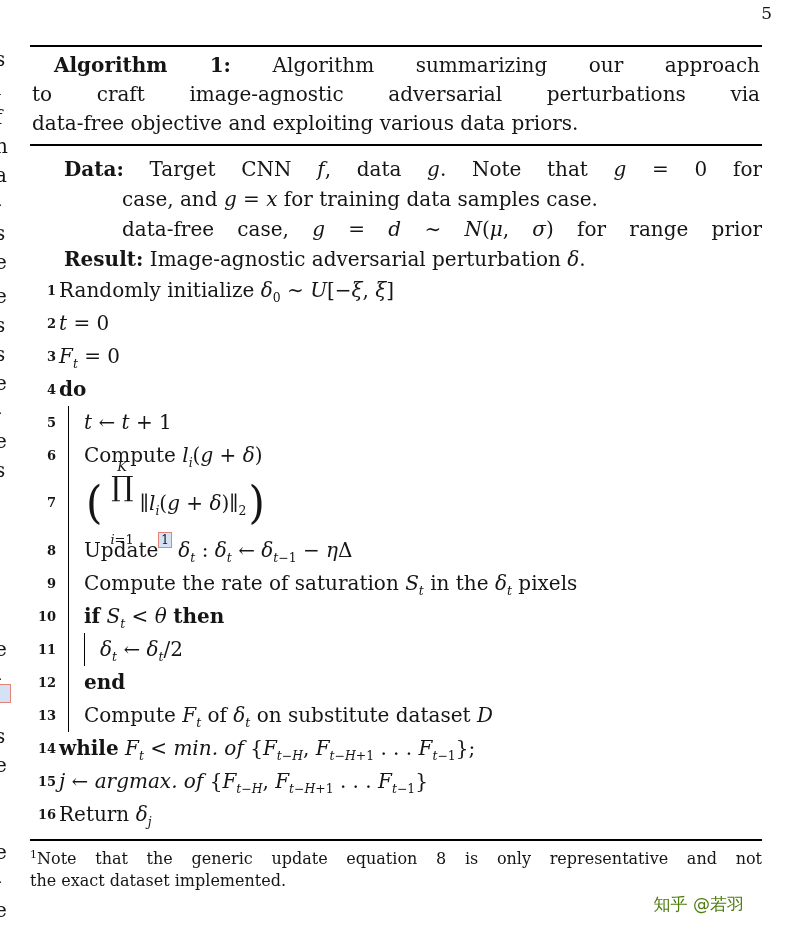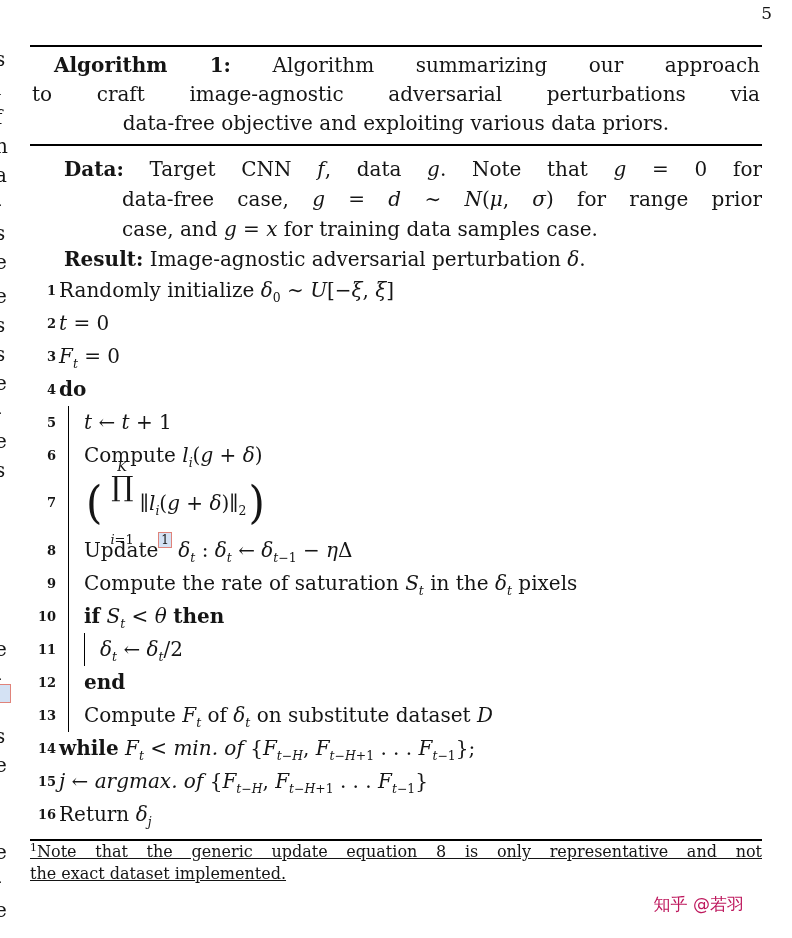--- a/index.html
+++ b/index.html
@@ -5,21 +5,21 @@
   html,body{margin:0;padding:0;background:#ffffff;}
   .page{position:relative;width:792px;height:938px;background:#ffffff;overflow:hidden;
         font-family:"DejaVu Serif","Liberation Serif",serif;color:#151515;}
   .page-number{position:absolute;top:3px;right:20px;font-size:17px;}
   .left-fragments span{position:absolute;left:-5px;width:15px;height:26px;overflow:hidden;font-size:20px;}
   .left-link-box{position:absolute;left:0;width:10px;height:17px;background:#d4e2f4;
         border:1px solid #e0837a;border-left:none;}
   .column{position:absolute;left:30px;top:45px;width:732px;}
   .rule{border:0;border-top:2px solid #000;margin:0;}
   .caption{padding:4px 2px 6px 2px;font-size:20px;line-height:29px;}
-  .cap-line{height:29px;overflow:hidden;text-align:center;}
+  .cap-line{height:29px;overflow:hidden;}
   .cap-first{text-indent:22px;}
   .jfull{text-align:justify;}
   .jfull::after{content:"";display:inline-block;width:100%;height:0;line-height:0;font-size:0;vertical-align:top;}
   .algo-body{padding:8px 0 8px 0;font-size:20px;}
   .kv-line{height:30px;line-height:30px;overflow:hidden;padding-left:92px;}
   .kv-first{text-indent:-58px;}
   .kv-single{padding-left:34px;text-indent:0;}
   .alg-line{display:flex;align-items:stretch;height:33px;line-height:33px;}
   .alg-line.tall{height:62px;}
   .ln{flex:none;width:26px;text-align:right;font-weight:bold;font-size:13px;line-height:33px;}
@@ -32,24 +32,24 @@
   sub{font-size:0.62em;line-height:0;}
   sup{font-size:0.62em;line-height:0;}
   .sum{font-size:24px;}
   .bigparen{font-size:42px;line-height:1;margin:0 2px;transform:scaleY(1.05);}
   .prod{display:inline-flex;flex-direction:column;align-items:center;margin:0 6px;line-height:1;}
   .prod-top{font-size:13px;font-style:italic;}
   .prod-sym{font-size:28px;line-height:1;}
   .prod-bot{font-size:13px;margin-top:32px;}
   .fnmark{font-size:12px;line-height:0;position:relative;top:-0.45em;background:#d4e2f4;
         border:1px solid #e0837a;padding:0 2px;}
-  .footnote{font-size:16px;line-height:22px;text-decoration:underline;}
+  .footnote{padding-top:7px;font-size:16px;line-height:22px;}
   .fn-line{height:22px;overflow:hidden;}
   .footnote sup{font-size:11px;}
-  .watermark{position:absolute;right:48px;top:893px;font-size:17px;color:#be185d;
+  .watermark{position:absolute;right:48px;top:893px;font-size:17px;color:#4d7c0f;
         font-family:"DejaVu Sans","Liberation Sans",sans-serif;}
 </style>
 </head>
 <body>
 
 <div class="page">
 
   <div class="page-number">5</div>
 
   <div class="left-fragments">
@@ -86,22 +86,22 @@
       <div class="cap-line cap-first jfull"><b>Algorithm 1:</b> Algorithm summarizing our approach</div>
       <div class="cap-line jfull">to craft image-agnostic adversarial perturbations via</div>
       <div class="cap-line">data-free objective and exploiting various data priors.</div>
     </div>
 
     <hr class="rule">
 
     <div class="algo-body">
 
       <div class="kv-line kv-first jfull"><b>Data:</b> Target CNN <i>f</i>, data <i>g</i>. Note that <i>g</i> = 0 for</div>
+      <div class="kv-line">case, and <i>g</i> = <i>x</i> for training data samples case.</div>
       <div class="kv-line jfull">data-free case, <i>g</i> = <i>d</i> ∼ <i>N</i>(<i>μ</i>, <i>σ</i>) for range prior</div>
-      <div class="kv-line">case, and <i>g</i> = <i>x</i> for training data samples case.</div>
       <div class="kv-line kv-single"><b>Result:</b> Image-agnostic adversarial perturbation <i>δ</i>.</div>
 
       <div class="alg-line">
         <span class="ln">1</span>
         <span class="stmt lvl0">Randomly initialize <i>δ</i><sub>0</sub> ∼ <i>U</i>[−<i>ξ</i>, <i>ξ</i>]</span>
       </div>
 
       <div class="alg-line">
         <span class="ln">2</span>
         <span class="stmt lvl0"><i>t</i> = 0</span>

